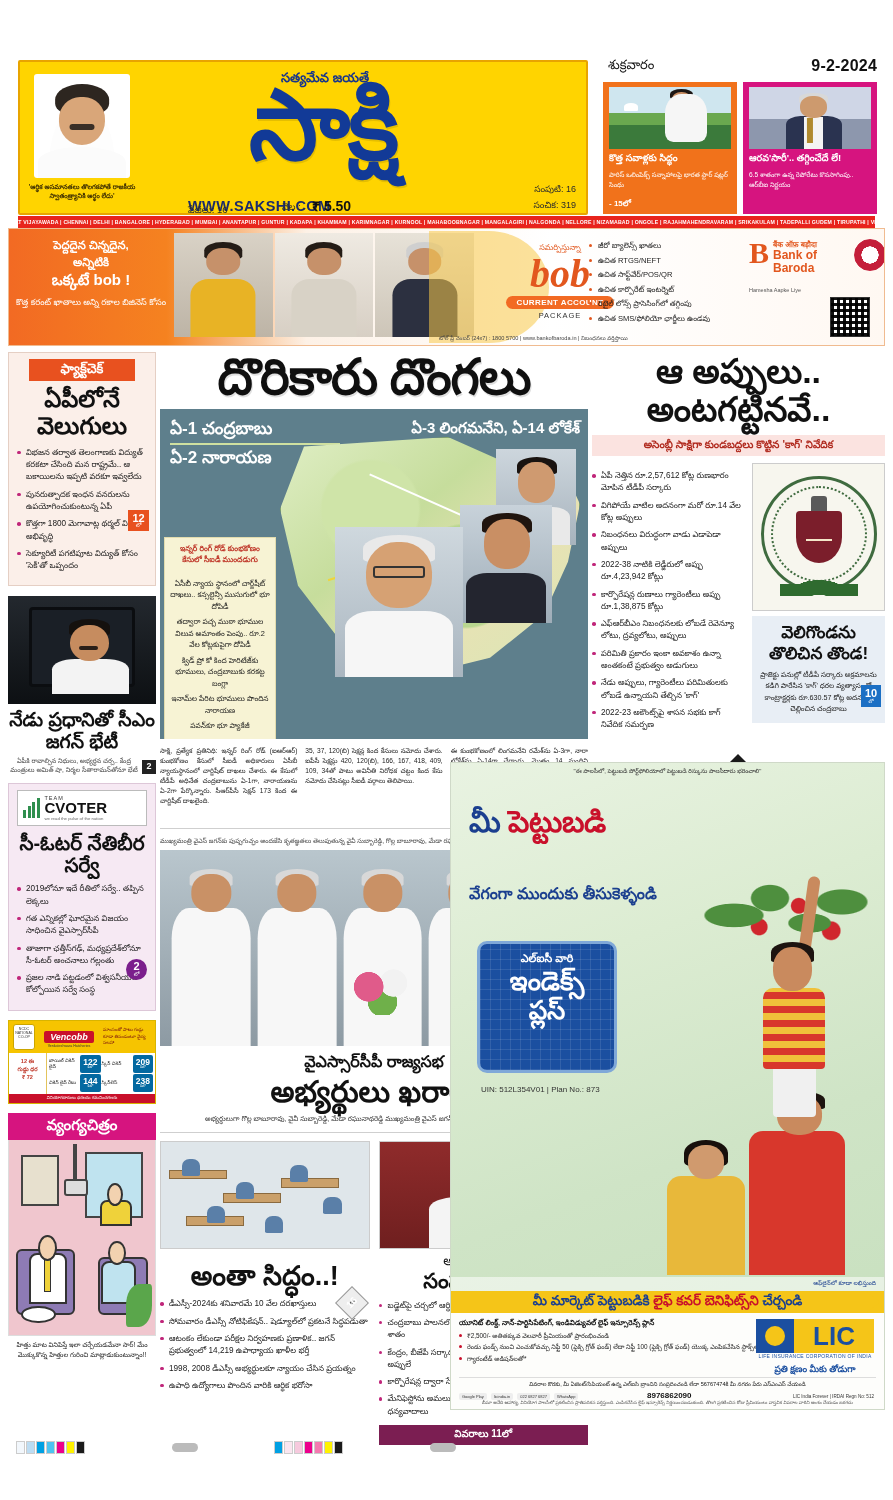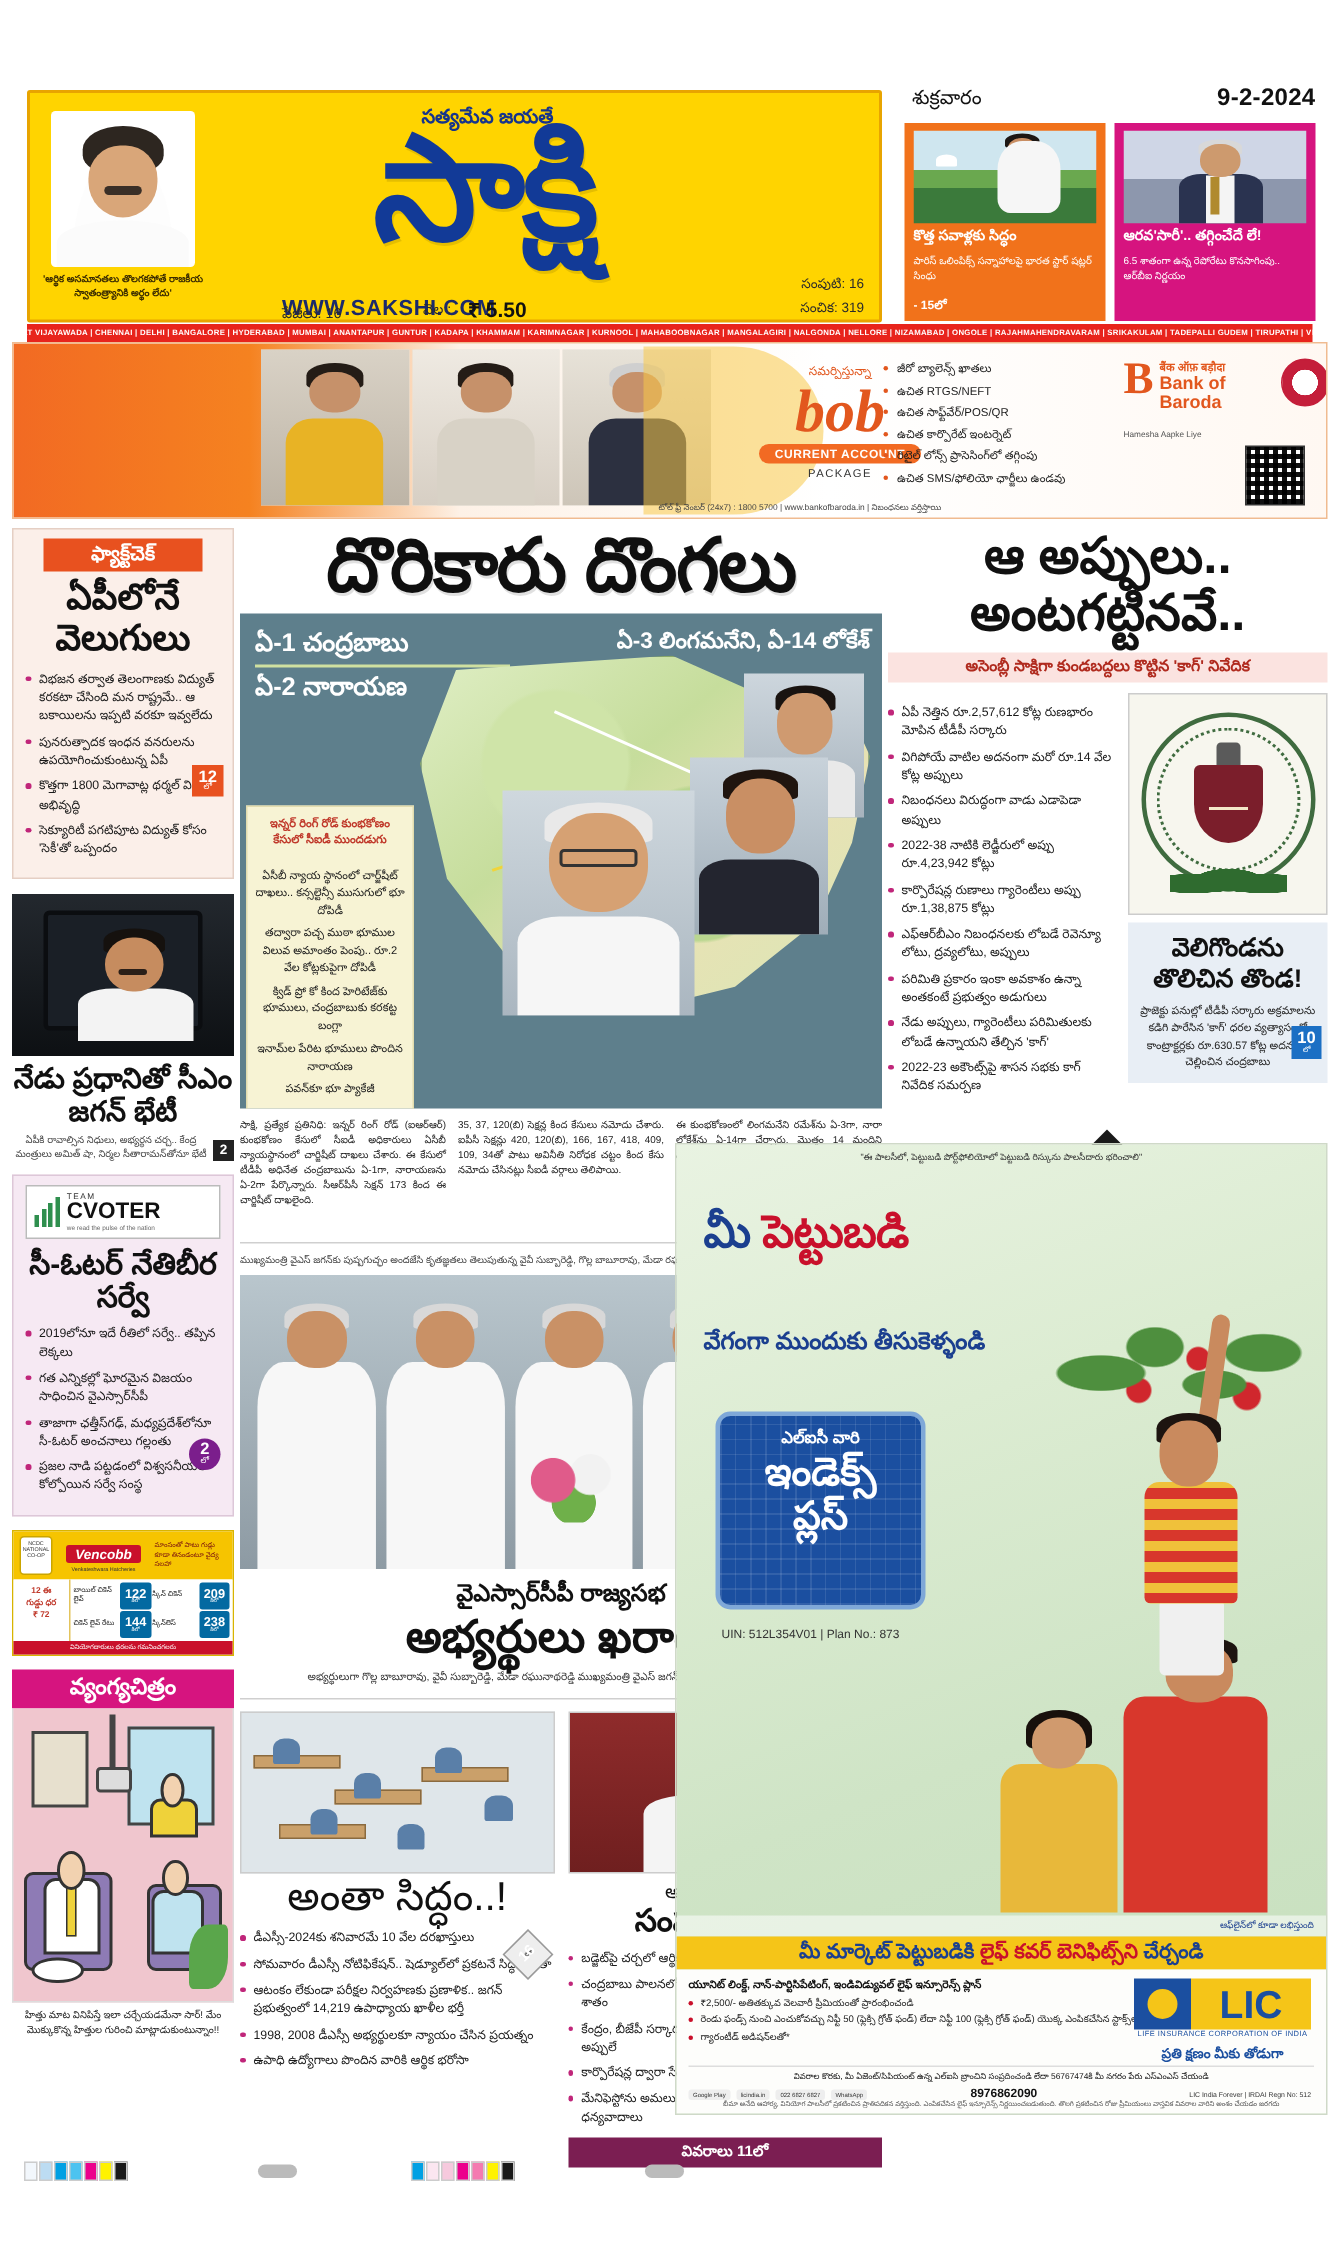--- a/index.html
+++ b/index.html
@@ -278,21 +278,21 @@
 
   .two-col{display:flex;gap:9px;margin-top:8px;}
   .two-col > div{flex:1;}
   .cls-photo{height:108px;background:#dfe6ea;position:relative;overflow:hidden;border:1px solid #ccc;}
   .cls-photo .desk{position:absolute;left:4%;width:28%;height:9%;background:#caa06a;border:1px solid #8a6a3f;}
   .cls-photo .stu{position:absolute;width:9%;height:16%;background:#5a7fa8;border-radius:40% 40% 10% 10%;}
   .min-photo{height:108px;background:linear-gradient(#8f2b2b,#6f1f1f);position:relative;overflow:hidden;border:1px solid #ccc;}
   .min-photo .hd{position:absolute;left:40%;top:12%;width:24%;height:36%;background:#c08a5e;border-radius:46%;}
   .min-photo .hr{position:absolute;left:39%;top:7%;width:26%;height:16%;background:#17120e;border-radius:50% 50% 12% 12%;}
   .min-photo .bd{position:absolute;left:24%;bottom:0;width:56%;height:48%;background:#f4f4f4;border-radius:24% 24% 0 0;}
-  .h-big{font-size:27px;font-weight:400;line-height:1.08;text-align:center;color:#111;margin-top:1px;}
+  .h-big{font-size:27px;font-weight:700;line-height:1.08;text-align:center;color:#111;margin-top:13px;}
   .h-med{font-size:21px;font-weight:700;line-height:1.12;text-align:center;color:#111;margin-top:5px;}
   .h-sm{font-size:13px;line-height:1.15;text-align:center;color:#111;}
   .vivar{background:#7B1E52;color:#fff;text-align:center;font-size:10px;font-weight:700;padding:3px 0;margin-top:7px;}
 
   
   .r-head{font-size:34px;line-height:1.12;font-weight:700;text-align:center;color:#111;}
   .r-sub{background:#FBE3E0;color:#B02A1E;font-size:10.5px;font-weight:700;text-align:center;padding:3px 4px;margin-top:7px;}
   .r-body{display:flex;gap:8px;margin-top:7px;}
   .r-left{width:152px;position:relative;}
   .r-right{flex:1;}
@@ -449,20 +449,26 @@
             <div class="hair"></div>
             <div class="head"></div>
           </div>
         </div>
       <div class="ttl">ఆరవ'సారీ'.. తగ్గించేదే లే!</div>
       <div class="sub">6.5 శాతంగా ఉన్న రెపోరేటు కొనసాగింపు.. ఆర్‌బీఐ నిర్ణయం</div>
     </div>
   </div>
 
   <div class="bob">
+    <div class="bob-left">
+      <div class="l1">పెద్దదైన చిన్నదైన,</div>
+      <div class="l1">అన్నిటికి</div>
+      <div class="l2">ఒక్కటే bob !</div>
+      <div class="l3">కొత్త కరంట్ ఖాతాలు అన్ని రకాల బిజినెస్ కోసం</div>
+    </div>
     <div class="bob-photos">
       <div class="bob-ph p1">
           <div class="bg"></div>
           <div class="bd"></div>
           <div class="hr"></div>
           <div class="hd"></div>
         </div>
       <div class="bob-ph p2">
           <div class="bg"></div>
           <div class="bd"></div>

